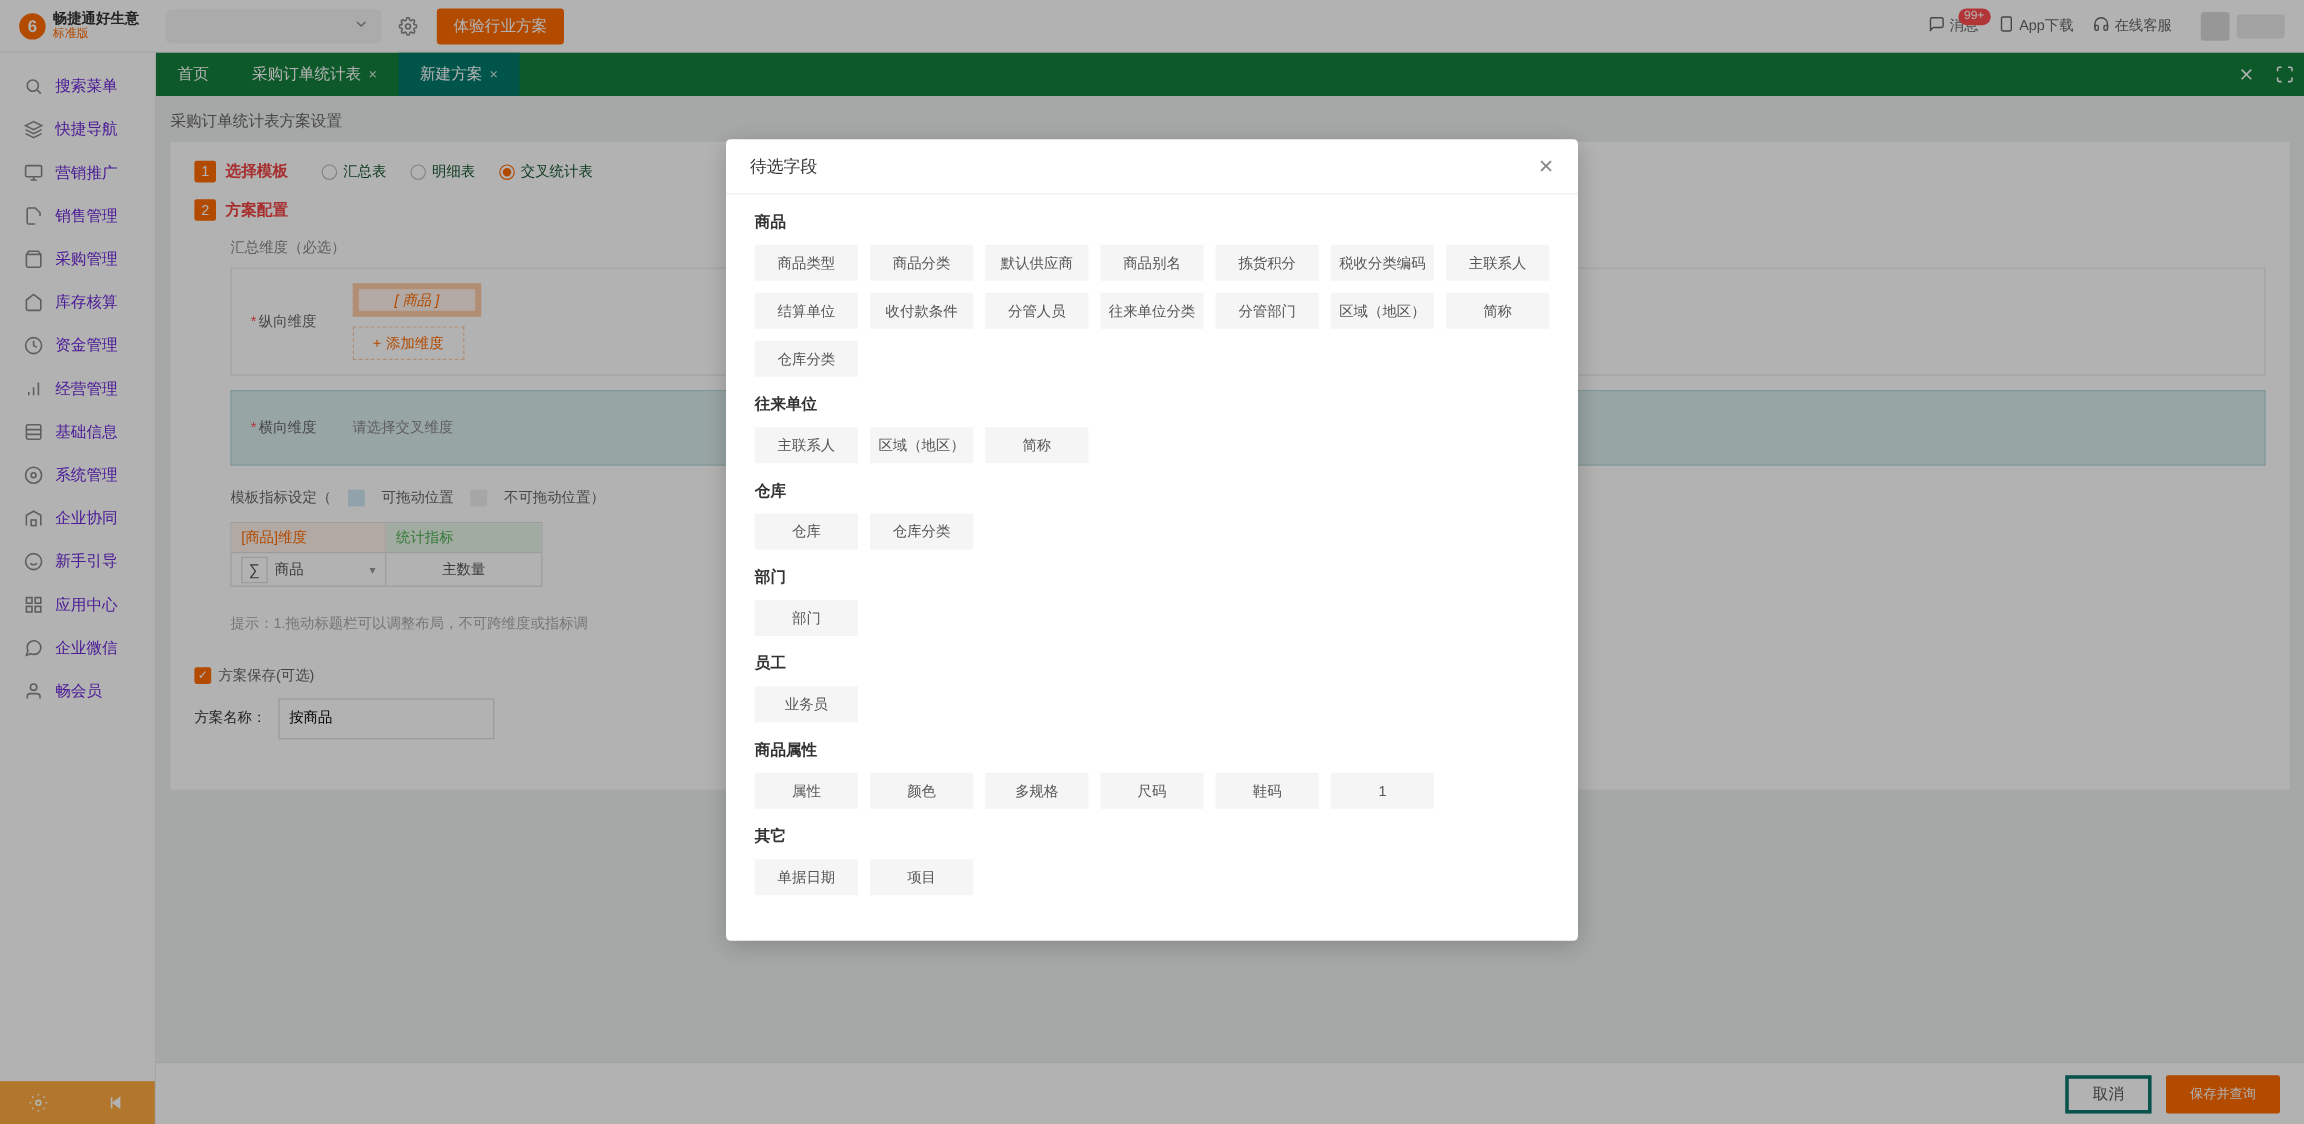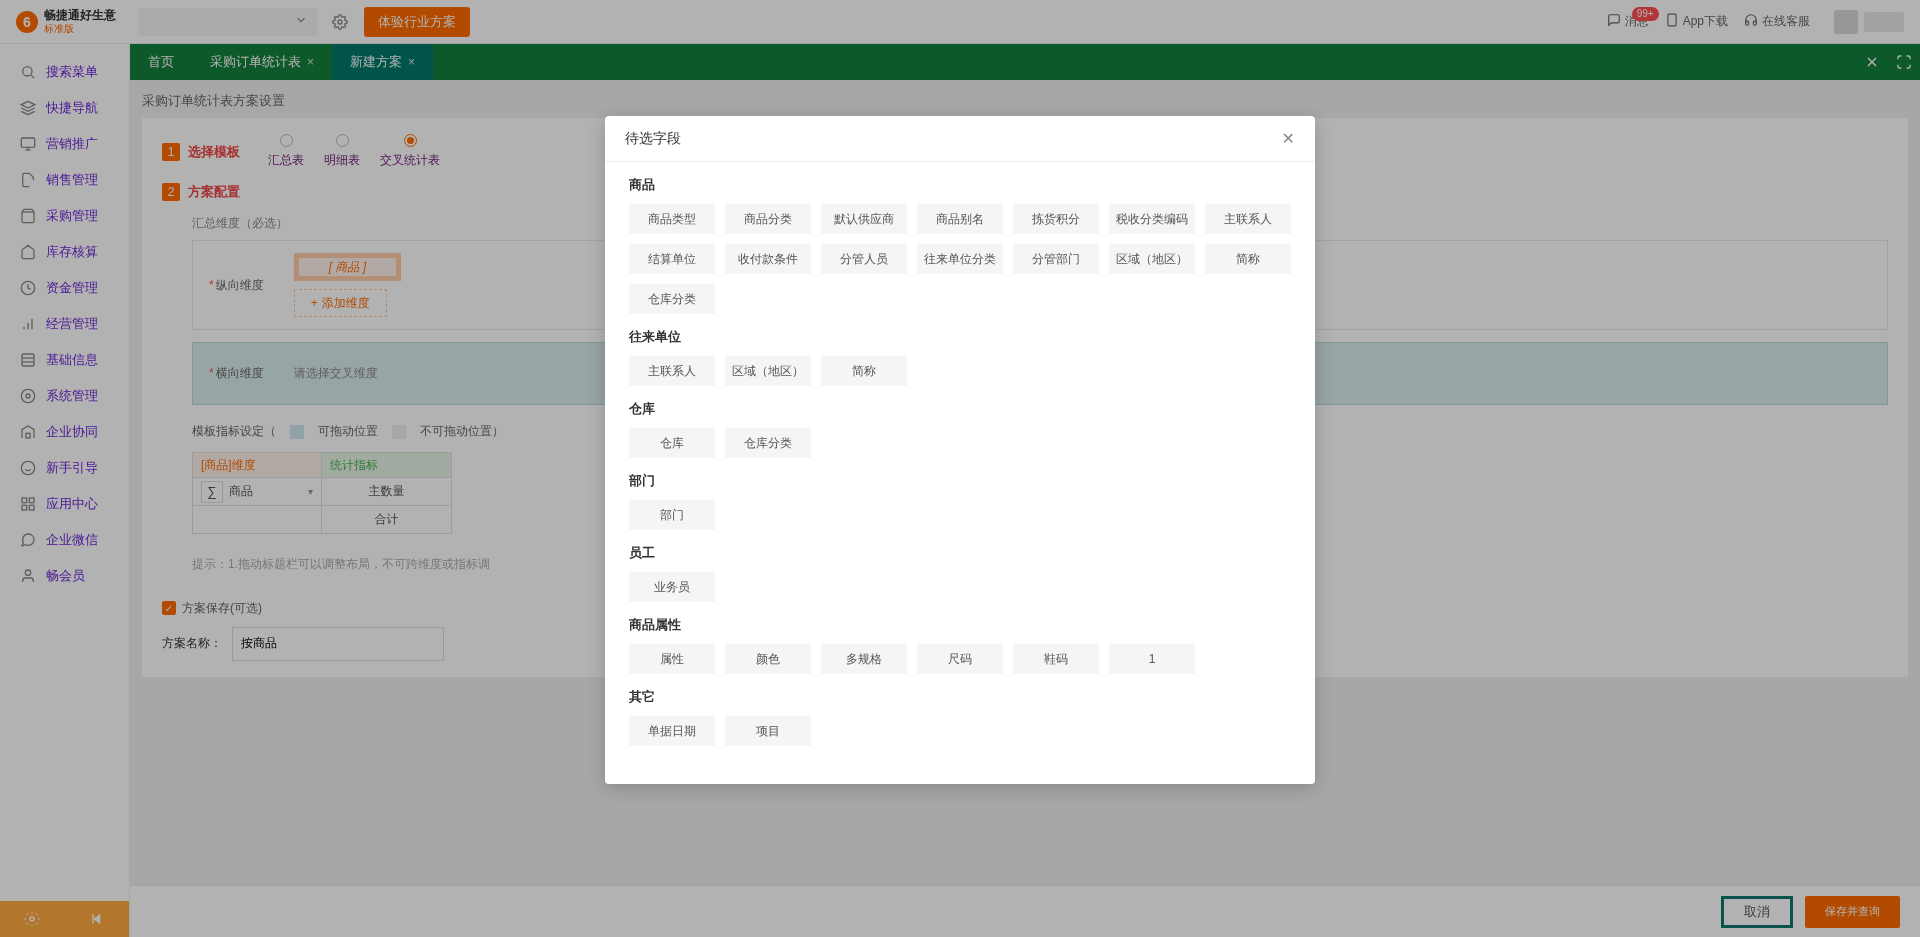--- a/index.html
+++ b/index.html
@@ -42,21 +42,21 @@
 
 .page-title { padding: 12px 12px 8px 12px; font-size: 13px; color: #666; }
 
 .content-area { flex: 1; padding: 0 12px 12px 12px; overflow: auto; }
 .content-card { background: #fff; padding: 16px 20px; min-height: 540px; }
 
 .step-row { display: flex; align-items: center; gap: 8px; margin-bottom: 14px; }
 .step-num { width: 18px; height: 18px; background: #ff6a00; color: #fff; display: flex; align-items: center; justify-content: center; font-size: 12px; border-radius: 2px; }
 .step-label { font-size: 13px; font-weight: 600; color: #ef4444; }
 .radio-group { display: flex; gap: 20px; margin-left: 20px; }
-.radio-item { display: flex; align-items: center; gap: 5px; font-size: 12px; color: #701a75; cursor: pointer; flex-direction: column; }
+.radio-item { display: flex; align-items: center; gap: 5px; font-size: 12px; color: #14532d; cursor: pointer; }
 .radio-circle { width: 13px; height: 13px; border-radius: 50%; border: 1px solid #bbb; display: flex; align-items: center; justify-content: center; }
 .radio-circle.checked { border-color: #ff6a00; }
 .radio-circle.checked::after { content: ''; width: 7px; height: 7px; border-radius: 50%; background: #ff6a00; }
 
 .sub-title { font-size: 12px; color: #888; margin: 10px 0 8px 30px; }
 .required-star { color: #ff4d4f; margin-right: 2px; }
 
 .dim-area { margin-left: 30px; border: 1px solid #e8e8e8; padding: 12px 16px; display: flex; align-items: center; gap: 30px; }
 .dim-label { font-size: 12px; color: #666; }
 .dim-chips { display: flex; flex-direction: column; gap: 8px; }
@@ -86,21 +86,21 @@
 .tp-cell.col2 { width: 130px; justify-content: center; }
 .sigma-box { width: 22px; height: 22px; border: 1px solid #ddd; display: flex; align-items: center; justify-content: center; margin-right: 6px; font-size: 13px; }
 .dd-arrow { margin-left: auto; color: #999; font-size: 10px; }
 
 .hints { margin: 20px 0 0 30px; font-size: 12px; color: #aaa; line-height: 1.8; }
 
 .save-section { margin-top: 24px; }
 .save-check-row { display: flex; align-items: center; gap: 6px; font-size: 12px; color: #666; }
 .checkbox { width: 14px; height: 14px; background: #ff6a00; border-radius: 2px; display: flex; align-items: center; justify-content: center; color: #fff; font-size: 10px; }
 .name-row { display: flex; align-items: center; gap: 10px; margin-top: 10px; font-size: 12px; }
-.name-input { width: 212px; height: 26px; border: 1px solid #ddd; padding: 16px 8px; font-size: 12px; }
+.name-input { width: 180px; height: 26px; border: 1px solid #ddd; padding: 16px 8px; font-size: 12px; }
 
 
 .page-footer { background: #fff; border-top: 1px solid #e8e8e8; height: 52px; display: flex; align-items: center; justify-content: flex-end; gap: 12px; padding: 0 20px; }
 .btn-plain { height: 32px; padding: 0 20px; background: #fff; border: 3px solid #0f766e; color: #555; cursor: pointer; font-size: 13px; }
 .btn-primary { height: 32px; padding: 0 20px; background: #ff6a00; border: none; color: #fff; cursor: pointer; font-size: 11px; border-radius: 2px; }
 
 
 .modal-overlay { position: fixed; inset: 0; background: rgba(0,0,0,0.3); display: flex; align-items: flex-start; justify-content: center; padding-top: 116px; z-index: 100; }
 .modal { width: 710px; background: #fff; border-radius: 4px; box-shadow: 0 4px 20px rgba(0,0,0,0.2); max-height: 80vh; display: flex; flex-direction: column; }
 .modal-header { height: 46px; display: flex; align-items: center; justify-content: space-between; padding: 0 20px; border-bottom: 1px solid #eee; }
@@ -429,24 +429,20 @@
             </div>
           </div>
           <div class="tp-body-row">
             <div class="tp-cell col1">
               <span class="sigma-box">∑</span>
               <span>商品</span>
               <span class="dd-arrow">▾</span>
             </div>
             <div class="tp-cell col2">主数量</div>
           </div>
-          <div class="tp-body-row">
-            <div class="tp-cell col1"></div>
-            <div class="tp-cell col2">合计</div>
-          </div>
         </div>
 
         <div class="hints">
           <div>提示：1.拖动标题栏可以调整布局，不可跨维度或指标调</div>
         </div>
 
         <div class="save-section">
           <div class="save-check-row">
             <div class="checkbox">✓</div>
             <span>方案保存(可选)</span>

